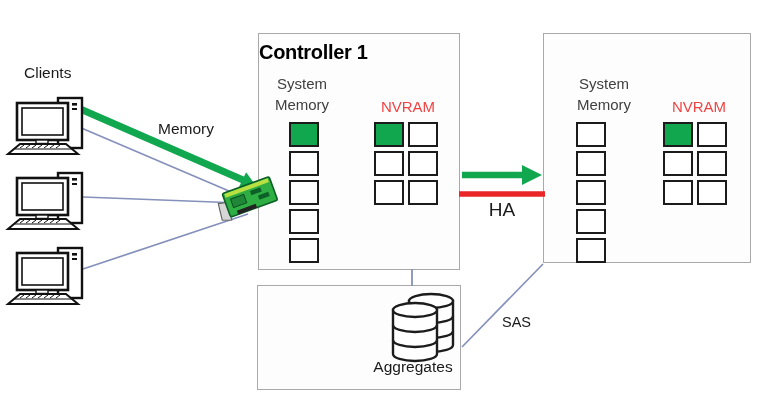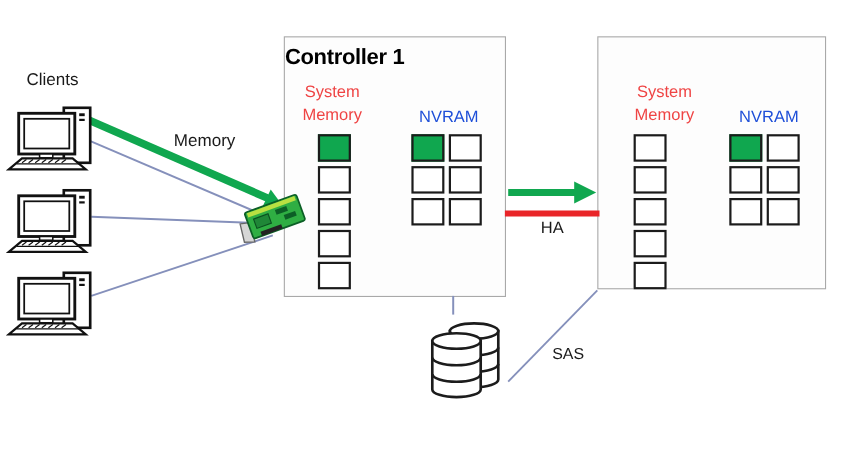--- a/index.html
+++ b/index.html
@@ -10,29 +10,29 @@
   .box{
     position:absolute;background:#fdfdfd;border:1.4px solid var(--box-border);
     box-sizing:border-box;
   }
   .box-title{
     position:absolute;left:0;right:0;top:7px;text-align:left;
     font-size:20px;font-weight:bold;color:#000;letter-spacing:-0.3px;
   }
   .mem-label{
     position:absolute;width:80px;text-align:center;font-size:15px;line-height:1.42;
-    white-space:pre-line;color:#ef4444;
+    white-space:pre-line;color:#404040;
   }
   .nvram-label{
-    position:absolute;width:80px;text-align:center;font-size:15px;color:#1d4ed8;
+    position:absolute;width:80px;text-align:center;font-size:15px;color:#ef4444;
   }
   .mem-grid{position:absolute;display:grid;column-gap:4px;row-gap:4px;}
   .cell{width:30px;height:25px;box-sizing:border-box;border:2px solid var(--cell-border);background:#ffffff;}
   .cell.filled{background:var(--green);}
-  .float-label{position:absolute;font-size:15px;color:#1a1a1a;}
+  .float-label{position:absolute;font-size:19px;color:#1a1a1a;}
   .svg-overlay{position:absolute;left:0;top:0;width:768px;height:410px;pointer-events:none;z-index:5;}
   .layer{z-index:1;}
 </style>
 </head>
 <body>
 
 <div class="stage">
 
   <div class="float-label layer" style="left:24px;top:64px;font-size:15.5px;">Clients</div>
 
@@ -76,20 +76,23 @@
         <div class="cell"></div>
         <div class="cell"></div>
         <div class="cell"></div>
         <div class="cell"></div>
         <div class="cell"></div>
       </div>
   </div>
 
   <div class="float-label layer" style="left:486px;top:199px;width:32px;text-align:center;">HA</div>
 
+  <div class="box layer" style="left:257px;top:285px;width:204px;height:105px;">
+    <div class="float-label" style="left:100px;top:72px;width:110px;text-align:center;font-size:15.5px;">Aggregates</div>
+  </div>
 
   <div class="float-label layer" style="left:502px;top:314px;font-size:14.5px;">SAS</div>
 
   <svg class="svg-overlay" viewBox="0 0 768 410">
     <defs>
       <g id="pc">
 
         <rect x="50" y="2" width="24" height="50" fill="#ffffff" stroke="#111" stroke-width="2.4"></rect>
         <rect x="64" y="7" width="5" height="2.6" fill="#111"></rect>
         <rect x="64" y="12" width="5" height="2" fill="#111"></rect>

